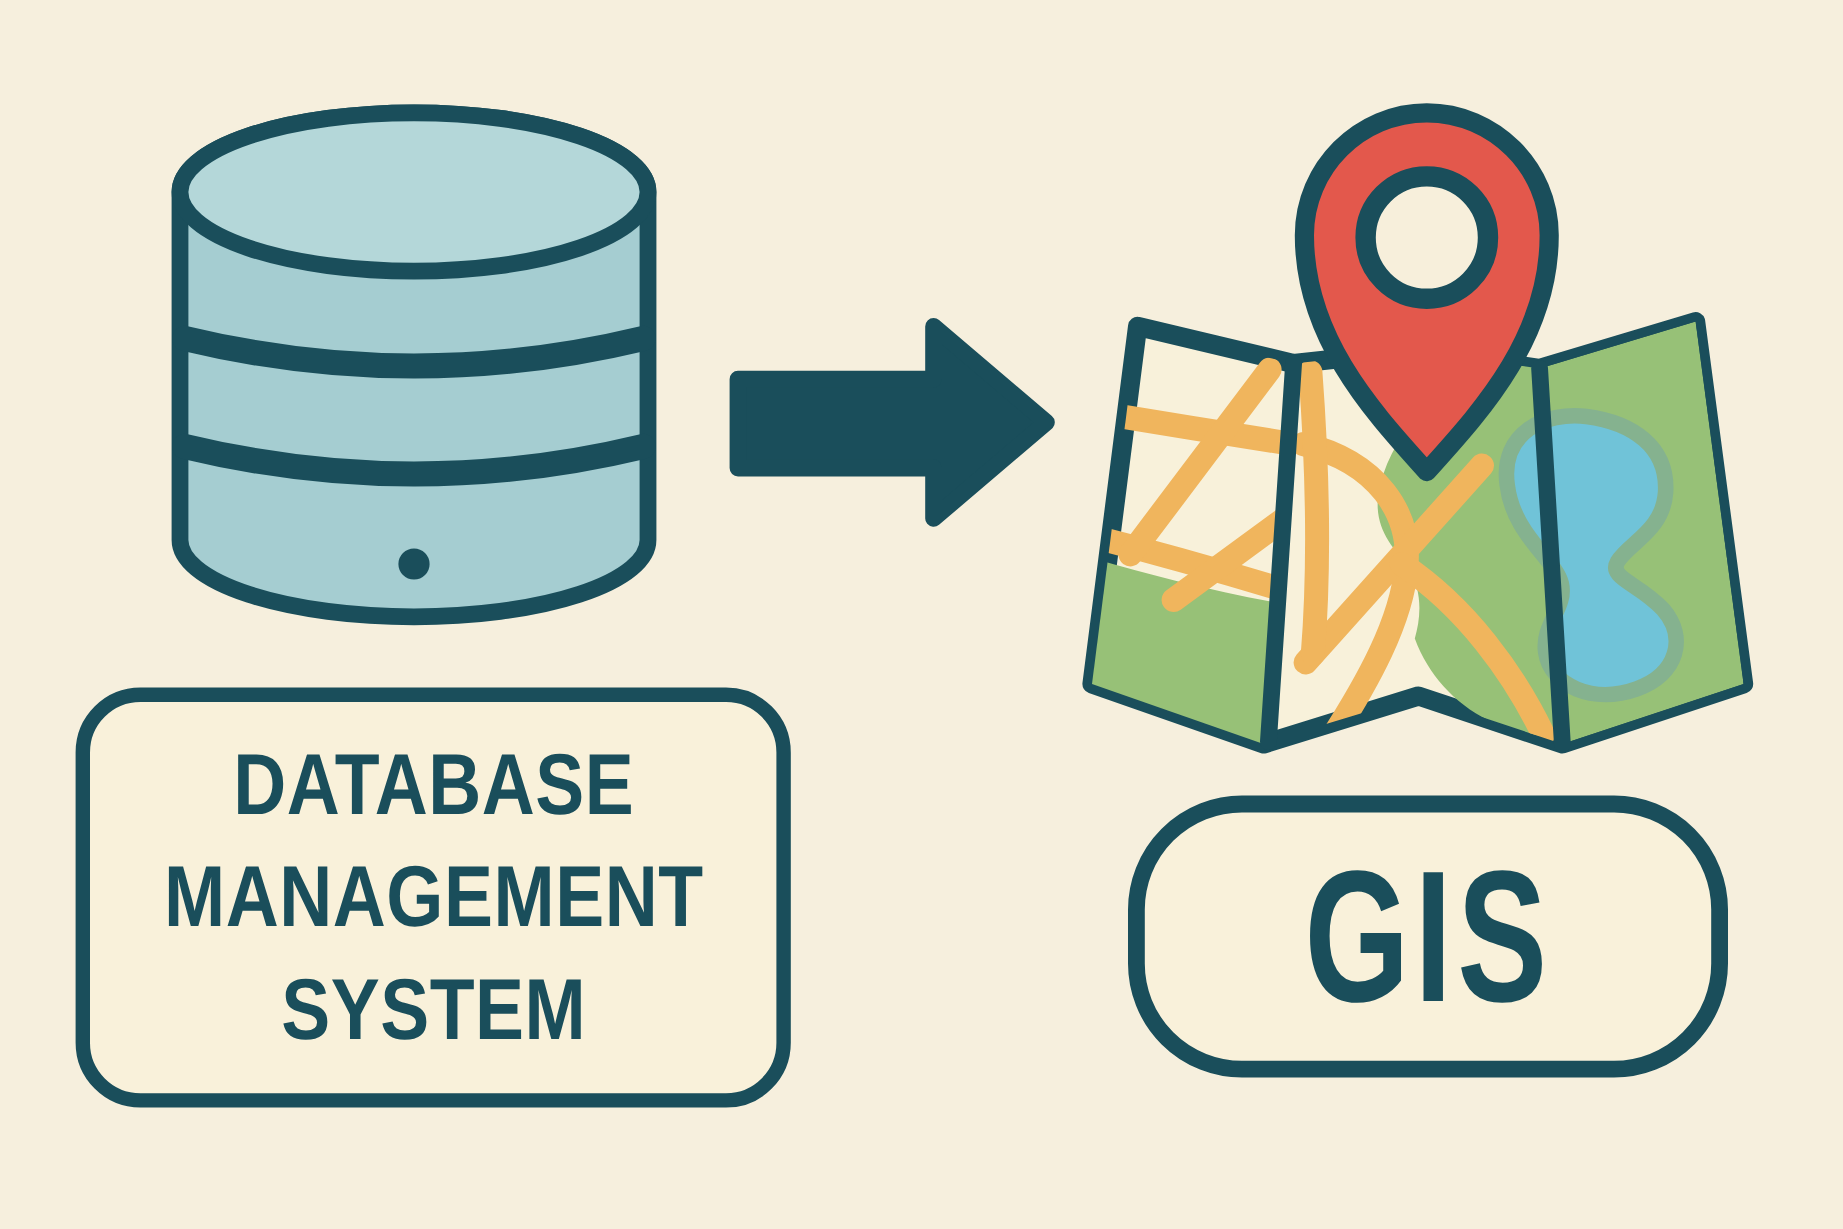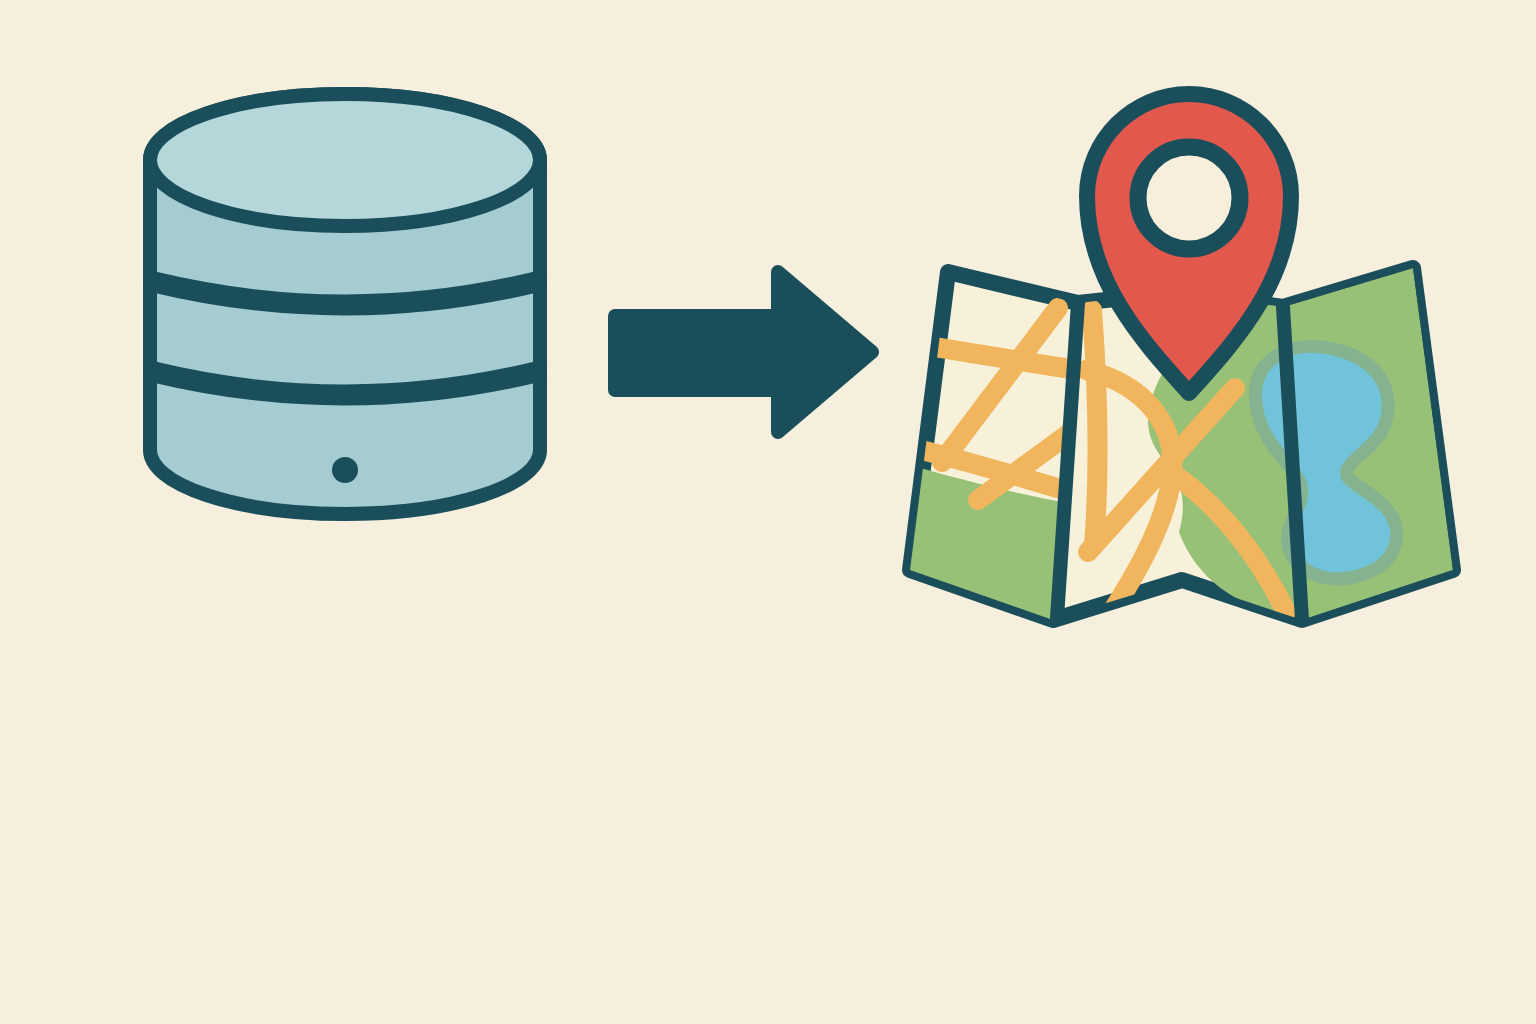--- a/index.html
+++ b/index.html
@@ -151,15 +151,25 @@
       <g>
         <path class="pin-body" d="M 1189 393 C 1146 345 1087 283 1087 196
                                   C 1087 140 1133 94 1189 94
                                   C 1245 94 1291 140 1291 196
                                   C 1291 283 1232 345 1189 393 Z"></path>
         <circle class="pin-hole" cx="1189" cy="198" r="51"></circle>
       </g>
     </g>
   </svg>
 
+  <div class="label-box dbms">
+    <div class="condense">
+      <div>DATABASE</div>
+      <div>MANAGEMENT</div>
+      <div>SYSTEM</div>
+    </div>
+  </div>
 
+  <div class="label-box gis">
+    <div class="condense">GIS</div>
+  </div>
 
 </div>
 
 </body></html>

